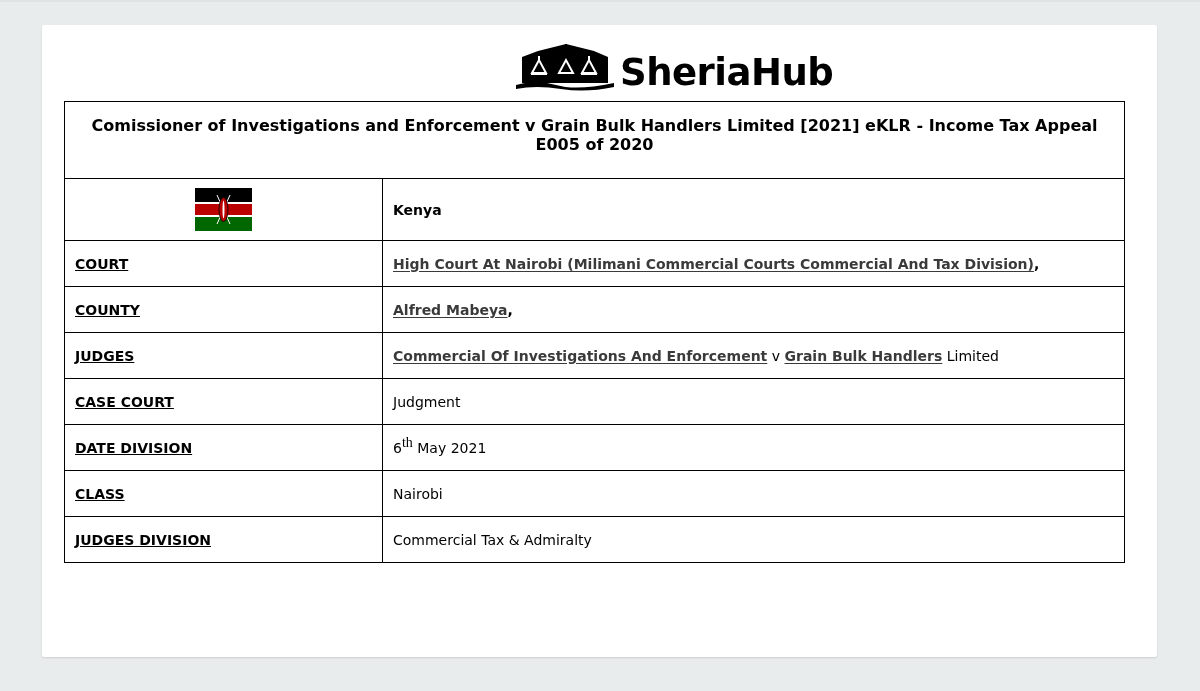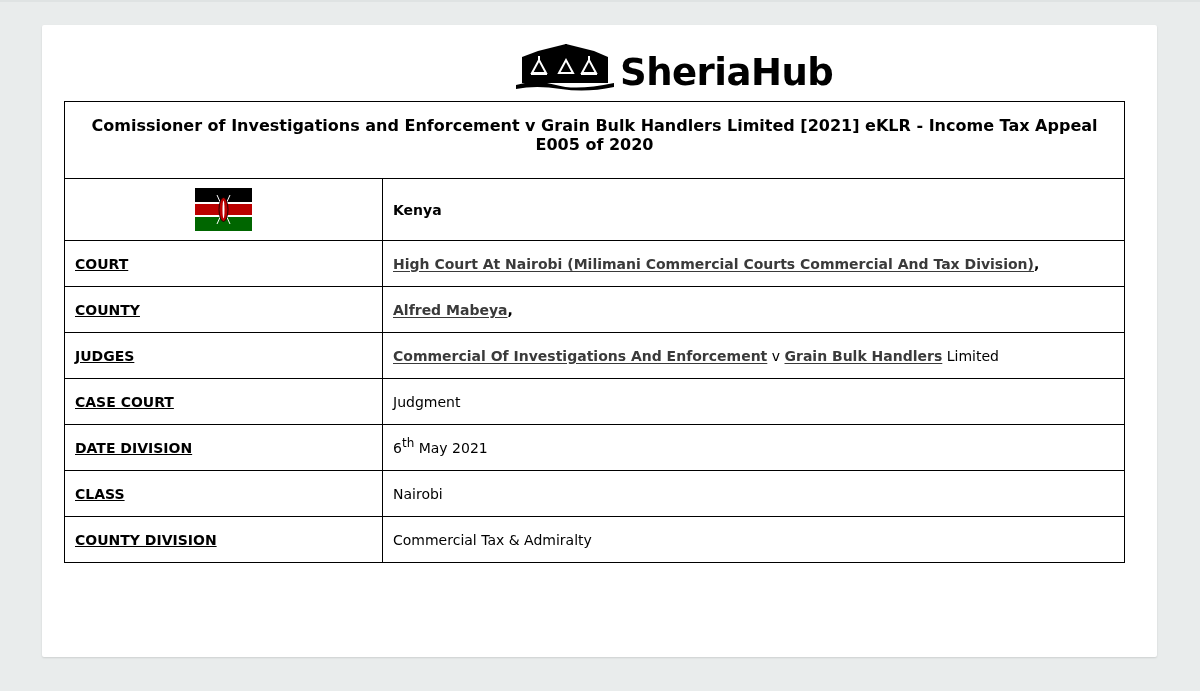--- a/index.html
+++ b/index.html
@@ -57,21 +57,21 @@
   tr.r46 td { height: 45px; }
   .kenya { font-weight: bold; }
   a.lnk {
     color: #3a3a3a;
     font-weight: bold;
     text-decoration: underline;
     text-underline-offset: 2px;
     text-align: right;
   }
   .sep-bold { font-weight: bold; }
-  sup { font-size: 12px; vertical-align: 6px; line-height: 0; }
+  sup { font-size: 14px; vertical-align: 6px; line-height: 0; font-family: Liberation Serif, serif; }
   .flag { display: inline-block; width: 57px; height: 43px; vertical-align: middle; }
 </style>
 </head>
 <body>
 
 <div class="topline"></div>
 
 <div class="card"></div>
 
 <div class="logo">
@@ -146,17 +146,17 @@
   </tr>
   <tr class="r46">
     <td class="label">DATE DIVISION</td>
     <td><span>6</span><sup>th</sup><span style="white-space:pre"> May 2021</span></td>
   </tr>
   <tr class="r46">
     <td class="label">CLASS</td>
     <td>Nairobi</td>
   </tr>
   <tr class="r46">
-    <td class="label">COUNTY DIVISION</td>
+    <td class="label">JUDGES DIVISION</td>
     <td>Commercial Tax &amp; Admiralty</td>
   </tr>
 </tbody>
   </table>
 
 </body></html>

